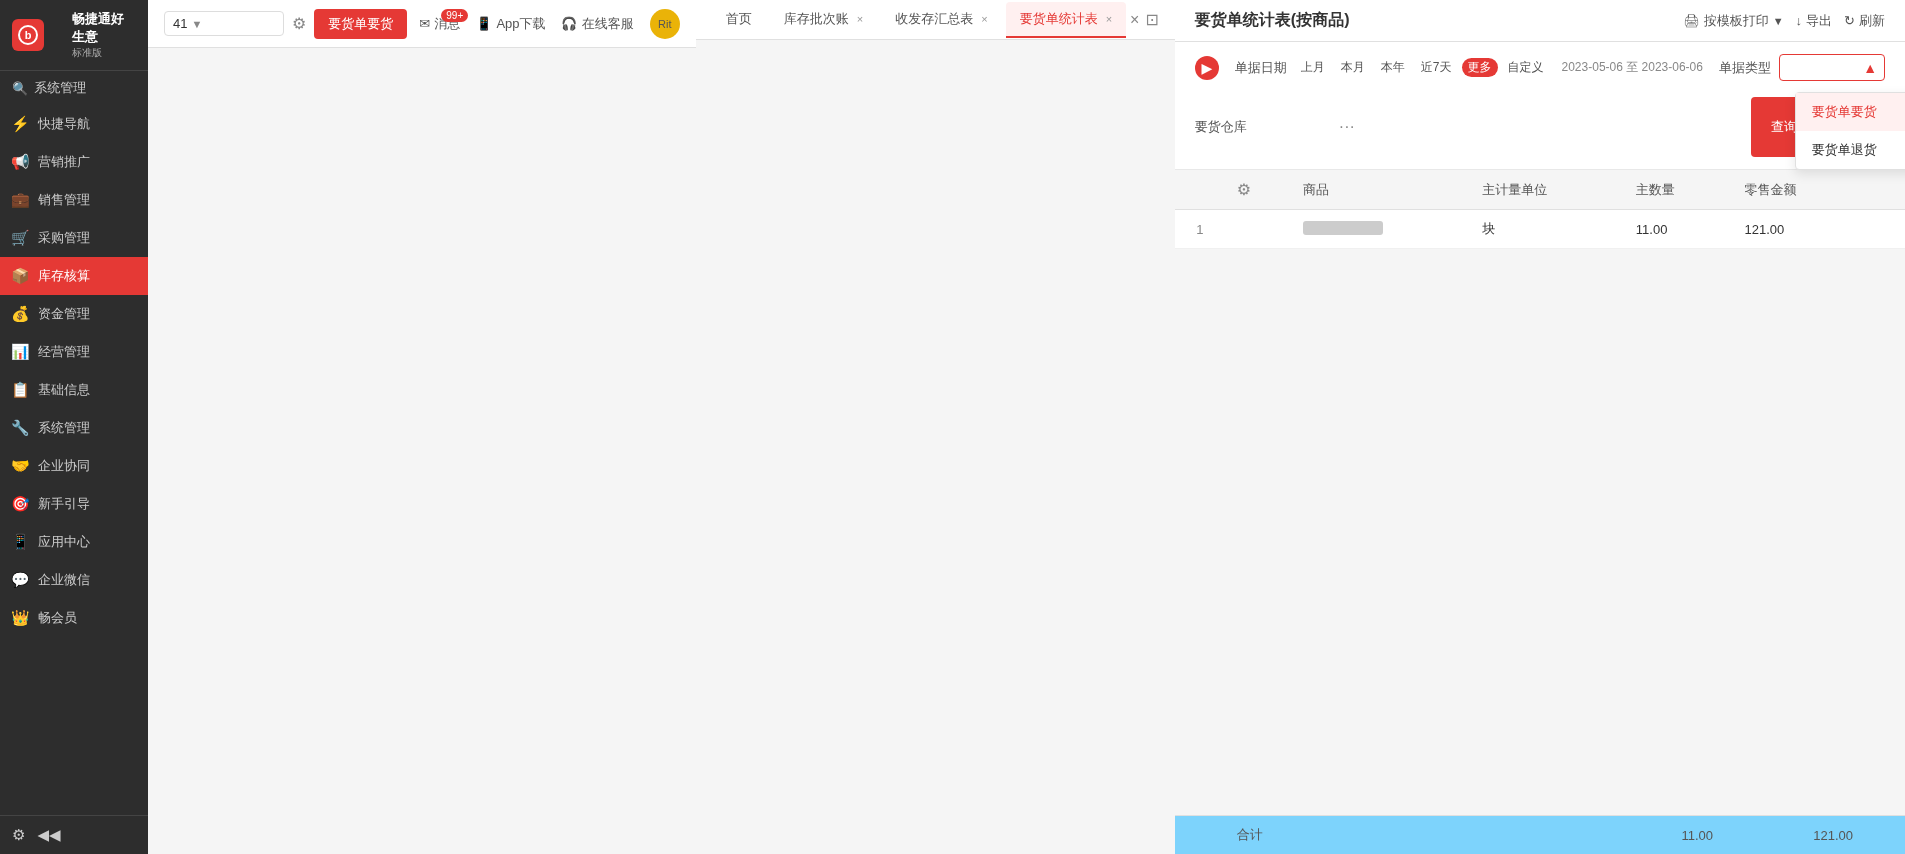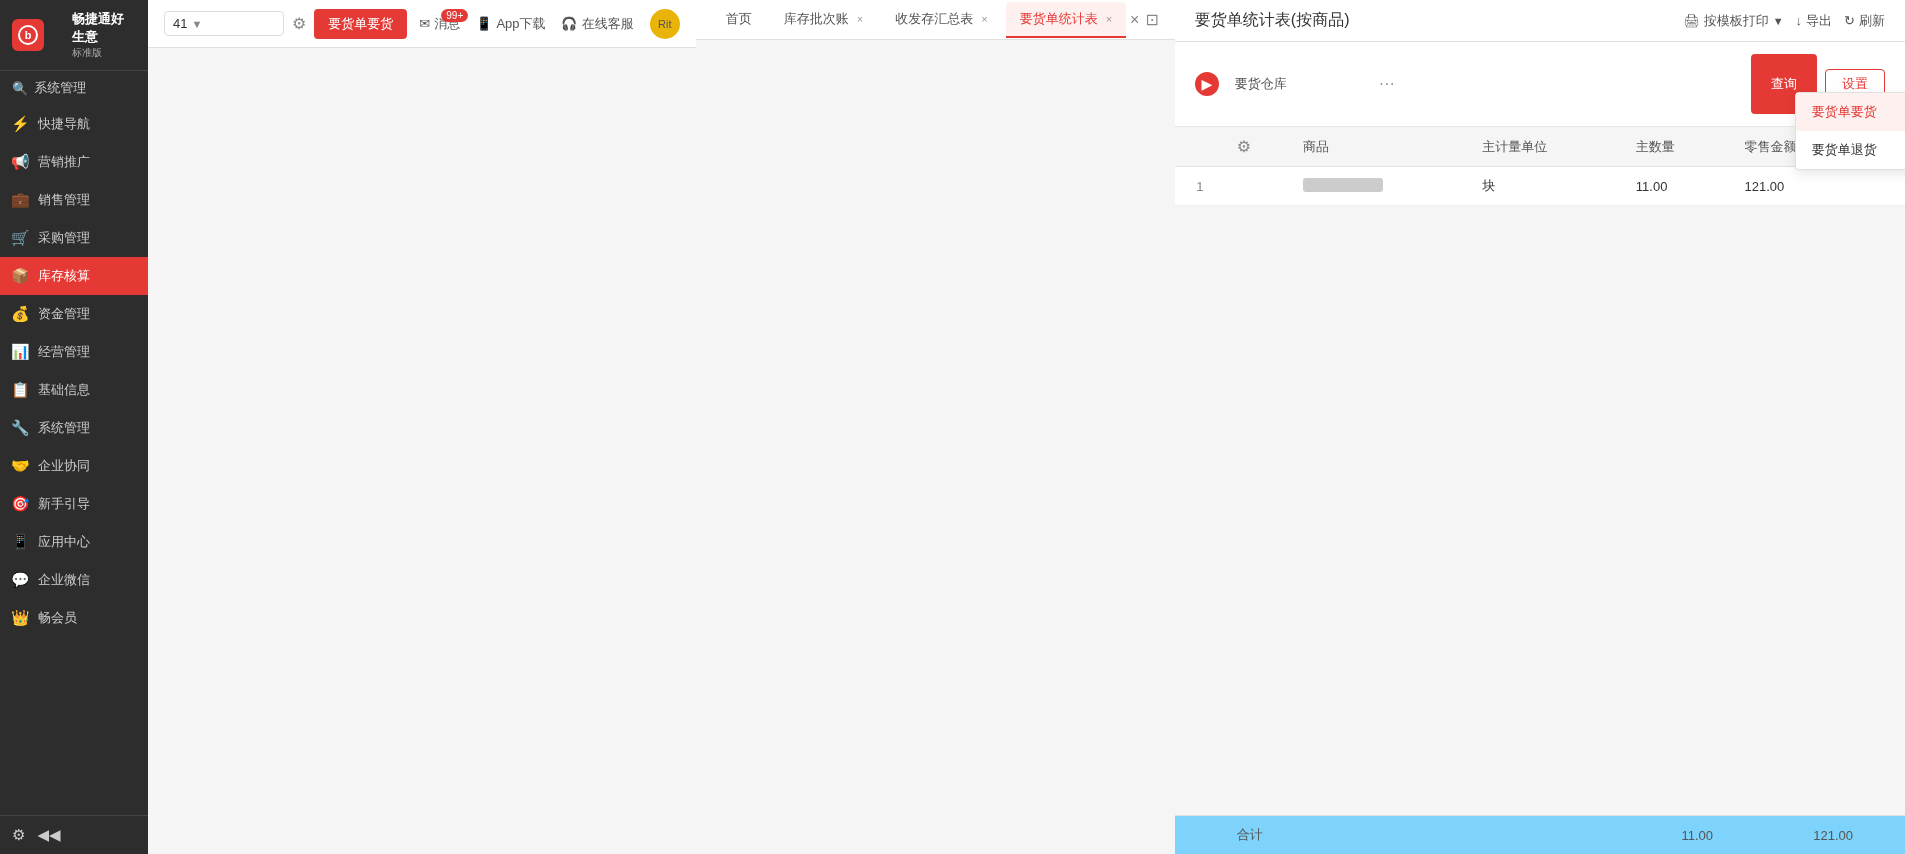--- a/index.html
+++ b/index.html
@@ -197,21 +197,21 @@
 
     
     .page-header {
       background: #fff;
       padding: 10px 20px;
       display: flex;
       align-items: center;
       justify-content: space-between;
       border-bottom: 1px solid #e0e0e0;
     }
-    .page-title { font-size: 16px; font-weight: normal; color: #333; }
+    .page-title { font-size: 16px; font-weight: bold; color: #333; }
     .page-actions { display: flex; align-items: center; gap: 12px; }
     .action-btn {
       display: flex;
       align-items: center;
       gap: 4px;
       color: #555;
       cursor: pointer;
       font-size: 13px;
     }
 
@@ -546,21 +546,40 @@
         <div class="action-btn">
           <span>↻</span>
           <span>刷新</span>
         </div>
       </div>
     </div>
 
     <div class="filter-bar">
       <div class="expand-btn">▶</div>
 
-
+      <div class="filter-group">
+        <span class="filter-label">单据日期</span>
+        <div class="date-shortcuts">
+          <span class="date-shortcut">上月</span>
+          <span class="date-shortcut">本月</span>
+          <span class="date-shortcut">本年</span>
+          <span class="date-shortcut">近7天</span>
+          <span class="date-shortcut more">更多</span>
+          <span class="date-shortcut custom">自定义</span>
+        </div>
+        <span class="date-range">2023-05-06 至 2023-06-06</span>
+      </div>
+
+      <div class="filter-type-group">
+        <span class="filter-label">单据类型</span>
+        <div class="filter-input-wrap">
+          <input class="filter-input" type="text" value="" style="">
+          <span class="filter-input-chevron">▲</span>
+        </div>
+      </div>
 
       <div class="warehouse-group">
         <span class="warehouse-label">要货仓库</span>
         <span class="warehouse-more">···</span>
       </div>
 
       <div class="filter-right-actions">
         <button class="query-btn">查询</button>
         <button class="settings-btn">设置</button>
       </div>

